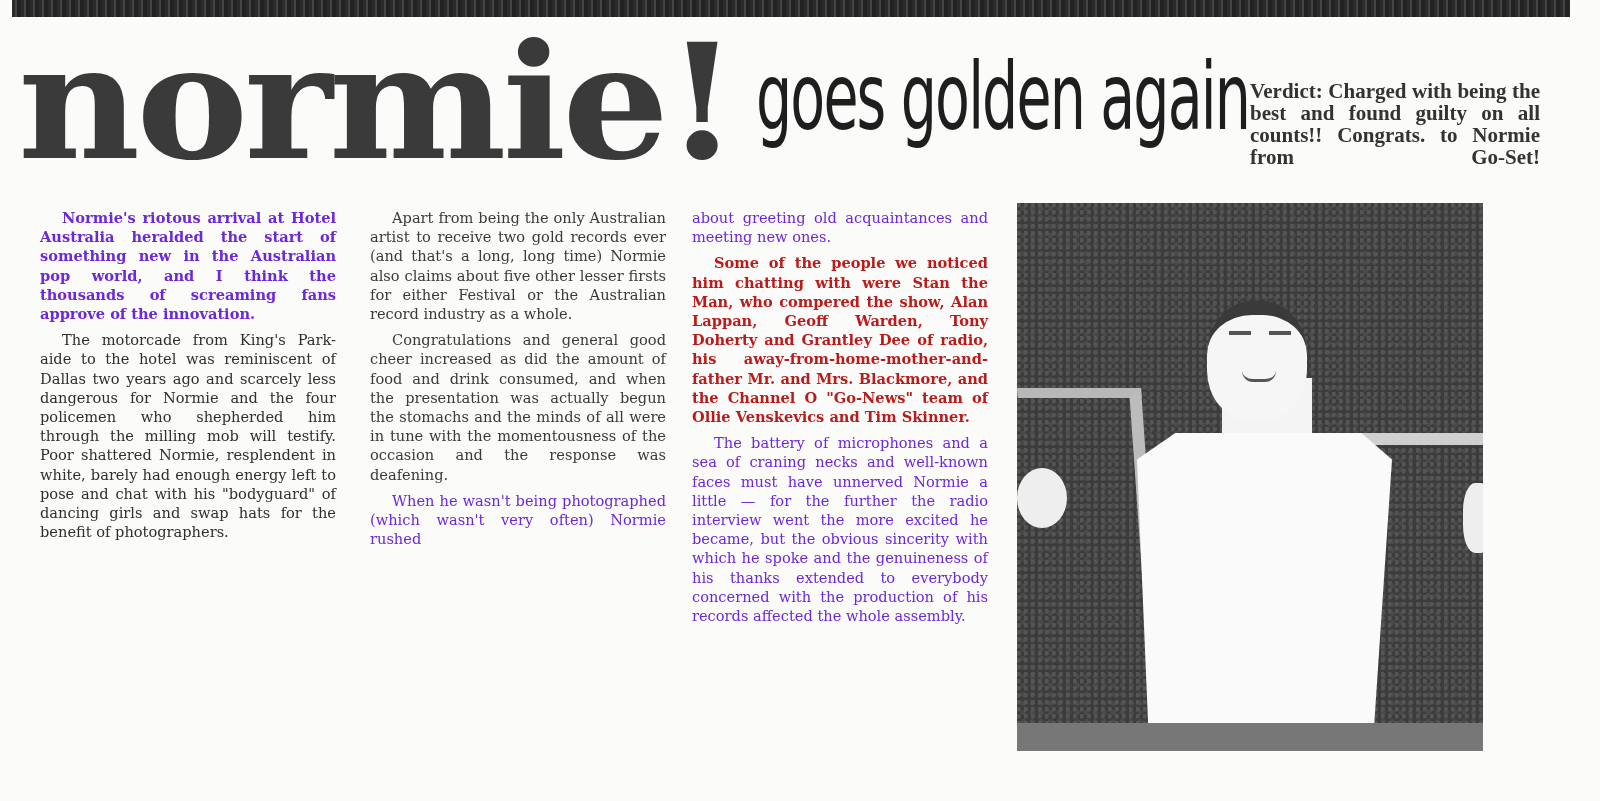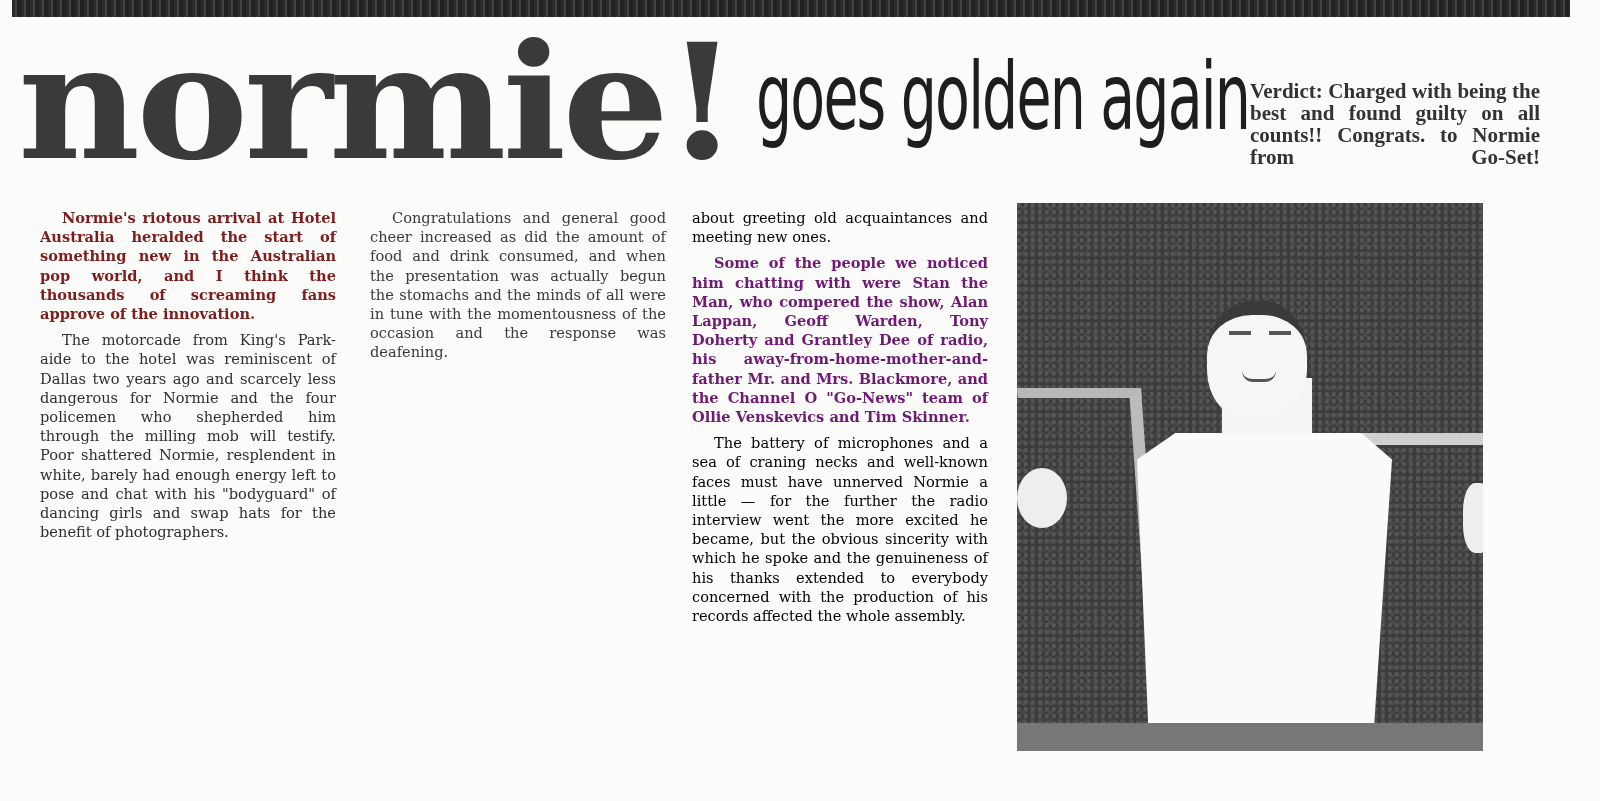--- a/index.html
+++ b/index.html
@@ -41,26 +41,26 @@
   }
   .column {
     position: absolute; top: 208px; width: 296px;
     font-family: "DejaVu Serif", serif;
     font-size: 14.6px; line-height: 19.2px;
     text-align: justify;
     color: #2f2f2f;
   }
   .column p { margin: 0 0 7px 0; text-indent: 22px; }
   .column p.cont { text-indent: 0; }
-  .column p.bold { font-weight: bold; color: #7f1d1d; }
+  .column p.bold { font-weight: bold; color: #6d28d9; }
   .col1 { left: 40px; }
   .col2 { left: 370px; color: #3a3a3a; }
   .col3 { left: 692px; color: #3a3a3a; }
-  .col3 p.bold { color: #701a75; }
-  .col3 p.faint, .col2 p.faint { color: #000000; }
+  .col3 p.bold { color: #b91c1c; }
+  .col3 p.faint, .col2 p.faint { color: #6d28d9; }
   .photo {
     position: absolute; left: 1017px; top: 203px; width: 466px; height: 548px;
     background: #3f3f3f;
     overflow: hidden;
   }
   .photo .bg {
     position: absolute; inset: 0;
     background:
       radial-gradient(circle at 20% 30%, #555 0 2px, transparent 3px),
       radial-gradient(circle at 70% 60%, #4a4a4a 0 2px, transparent 3px),
@@ -125,21 +125,23 @@
 <div class="headline-sub">goes golden again</div>
 
 <div class="verdict">Verdict: Charged with being the best and found guilty on all counts!! Congrats. to Normie from Go-Set!</div>
 
 <div class="column col1">
   <p class="bold">Normie's riotous arrival at Hotel Australia heralded the start of something new in the Australian pop world, and I think the thousands of screaming fans approve of the innovation.</p>
   <p>The motorcade from King's Park-aide to the hotel was reminiscent of Dallas two years ago and scarcely less dangerous for Normie and the four policemen who shepherded him through the milling mob will testify. Poor shattered Normie, resplendent in white, barely had enough energy left to pose and chat with his "bodyguard" of dancing girls and swap hats for the benefit of photographers.</p>
 </div>
 
 <div class="column col2">
+  <p>Apart from being the only Australian artist to receive two gold records ever (and that's a long, long time) Normie also claims about five other lesser firsts for either Festival or the Australian record industry as a whole.</p>
   <p>Congratulations and general good cheer increased as did the amount of food and drink consumed, and when the presentation was actually begun the stomachs and the minds of all were in tune with the momentousness of the occasion and the response was deafening.</p>
+  <p class="faint">When he wasn't being photographed (which wasn't very often) Normie rushed</p>
 </div>
 
 <div class="column col3">
   <p class="cont faint">about greeting old acquaintances and meeting new ones.</p>
   <p class="bold">Some of the people we noticed him chatting with were Stan the Man, who compered the show, Alan Lappan, Geoff Warden, Tony Doherty and Grantley Dee of radio, his away-from-home-mother-and-father Mr. and Mrs. Blackmore, and the Channel O "Go-News" team of Ollie Venskevics and Tim Skinner.</p>
   <p class="faint">The battery of microphones and a sea of craning necks and well-known faces must have unnerved Normie a little — for the further the radio interview went the more excited he became, but the obvious sincerity with which he spoke and the genuineness of his thanks extended to everybody concerned with the production of his records affected the whole assembly.</p>
 </div>
 
 <div class="photo" title="Normie in white holding up two gold record frames">
   <div class="bg"></div>

